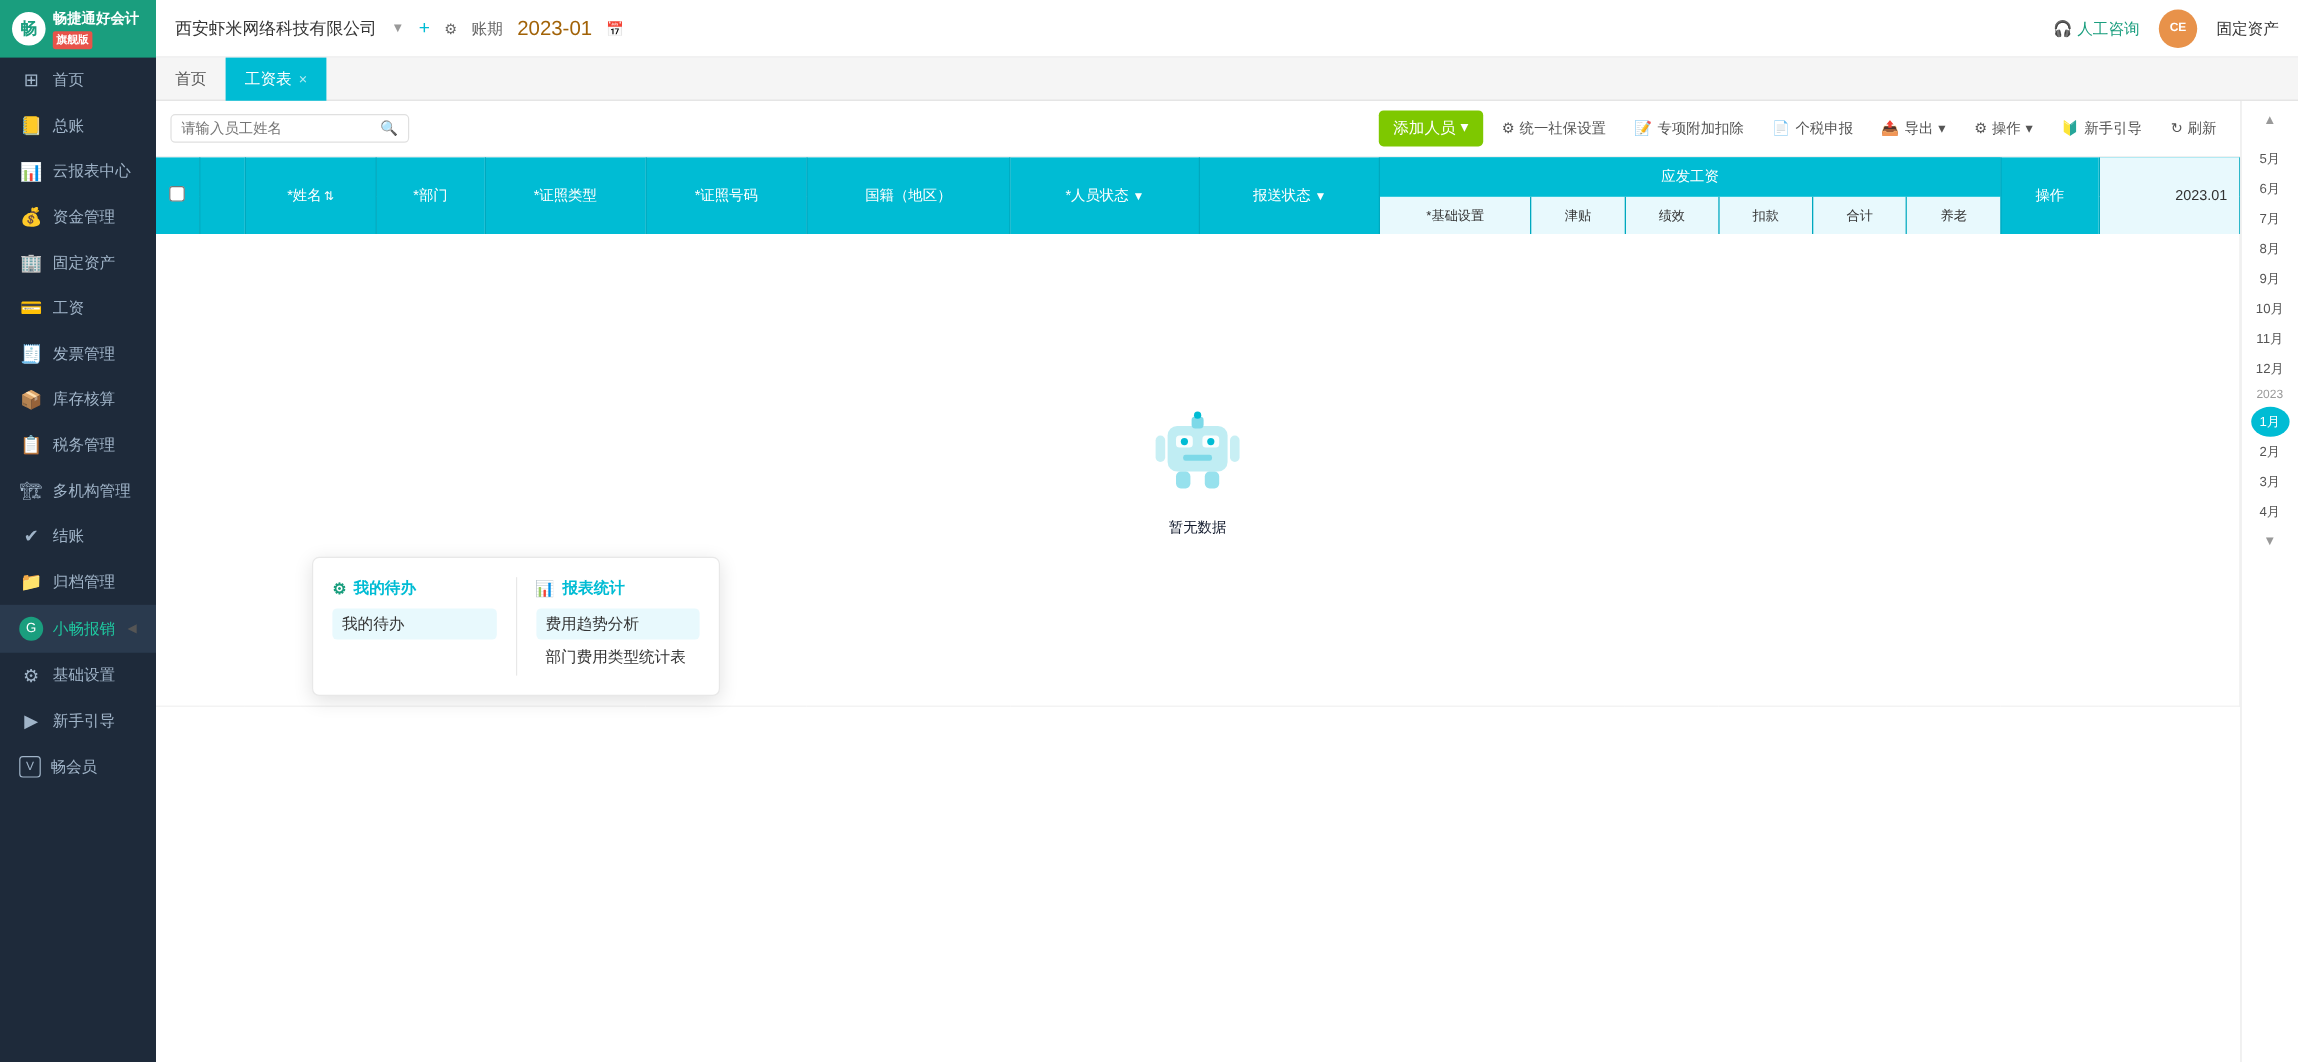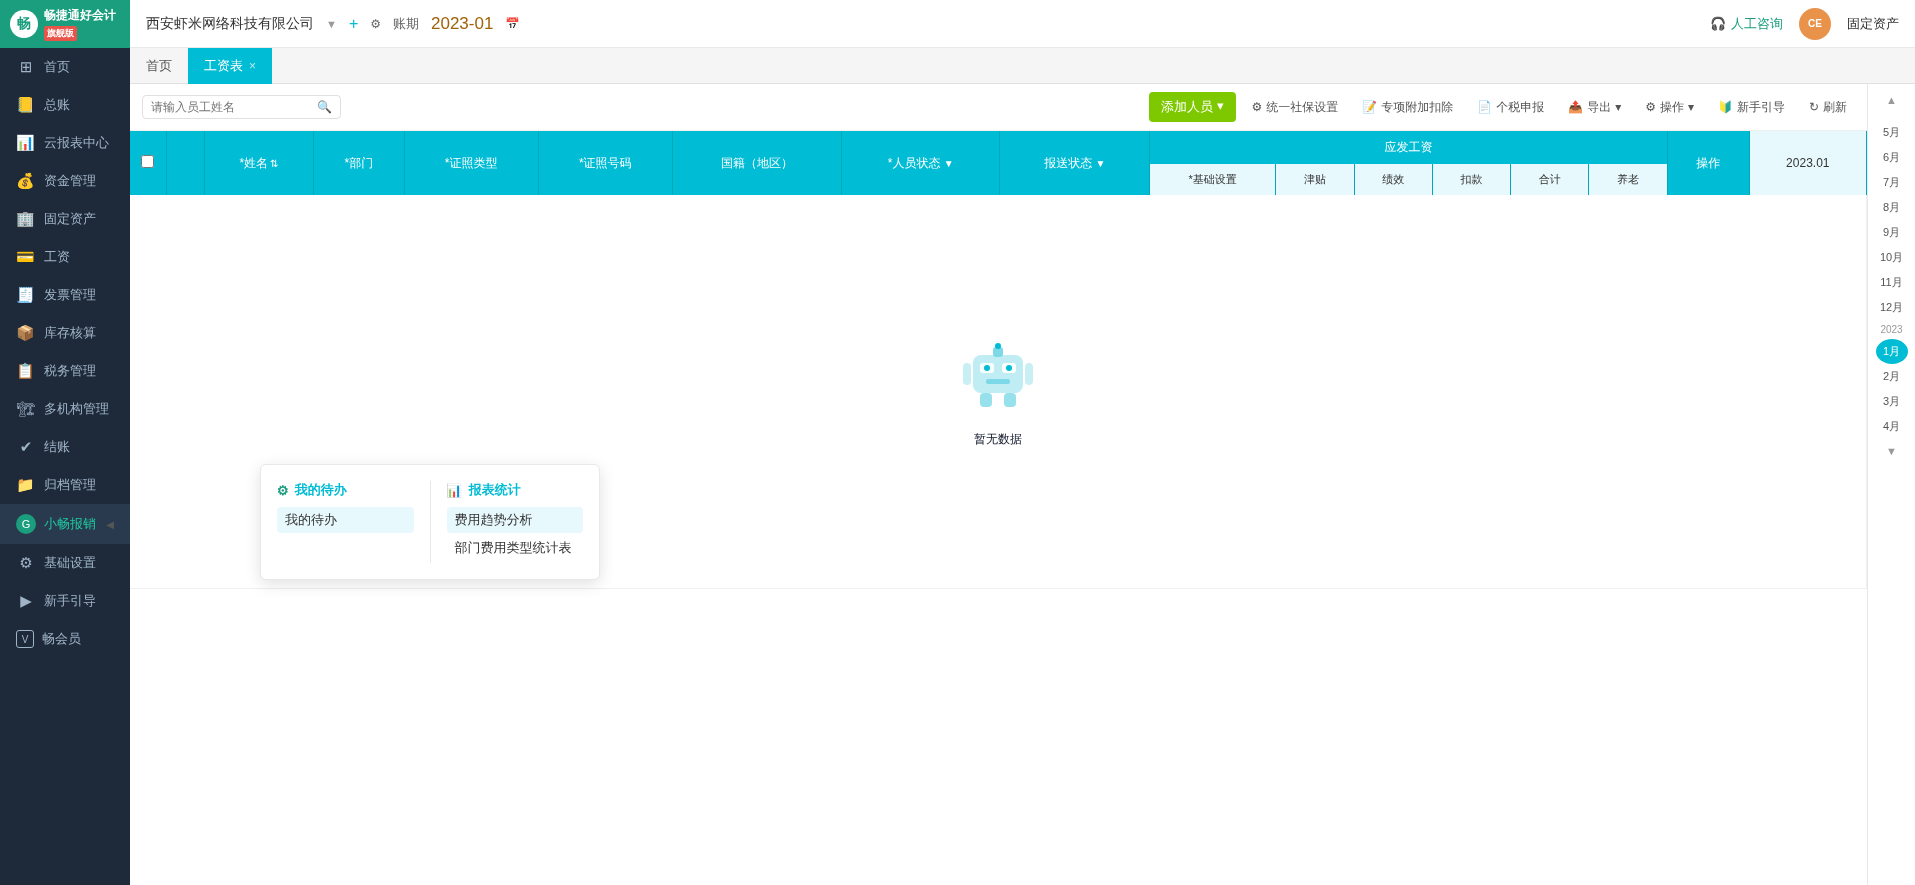--- a/index.html
+++ b/index.html
@@ -498,21 +498,21 @@
               <th rowspan="2"></th>
               <th rowspan="2">*姓名<span style="font-size:10px;margin-left:2px;">⇅</span></th>
               <th rowspan="2">*部门</th>
               <th rowspan="2">*证照类型</th>
               <th rowspan="2">*证照号码</th>
               <th rowspan="2">国籍（地区）</th>
               <th rowspan="2">*人员状态 <span style="font-size:10px;">▼</span></th>
               <th rowspan="2">报送状态 <span style="font-size:10px;">▼</span></th>
               <th colspan="6" style="background:#00bcd4;">应发工资</th>
               <th rowspan="2">操作</th>
-              <th rowspan="2" style="background:#e8f9fd;color:#333;">2023.01</th>
+              <th rowspan="2" style="background:#e8f9fd;color:#333;text-align:right;">2023.01</th>
             </tr>
             <tr>
               <th class="sub-header">*基础设置</th>
               <th class="sub-header">津贴</th>
               <th class="sub-header">绩效</th>
               <th class="sub-header">扣款</th>
               <th class="sub-header">合计</th>
               <th class="sub-header">养老</th>
             </tr>
           </thead>

